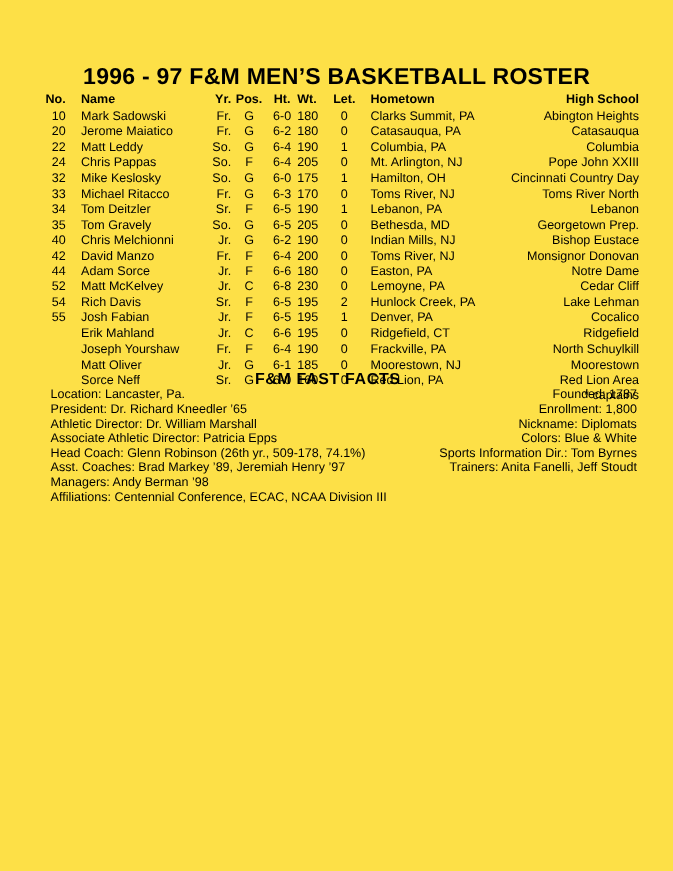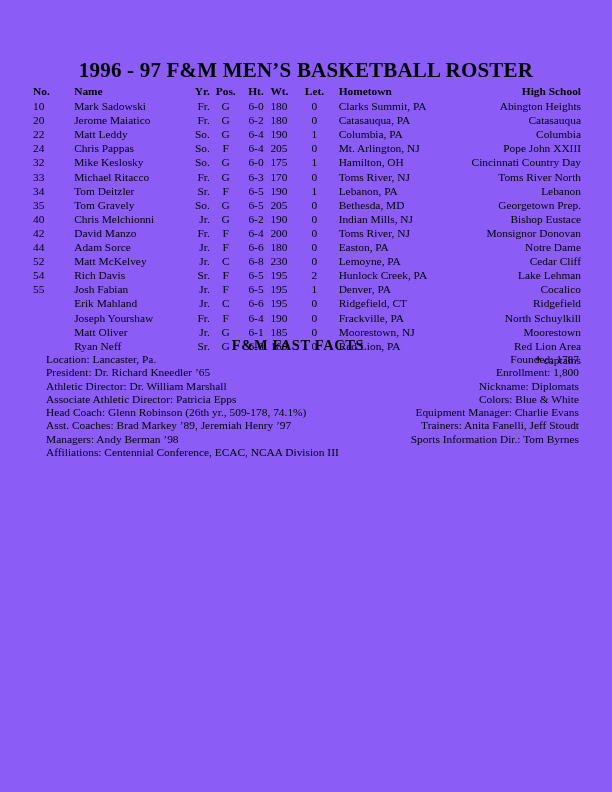--- a/index.html
+++ b/index.html
@@ -4,22 +4,22 @@
 <style>
   html, body {
     margin: 0;
     padding: 0;
     background: #ffffff;
   }
   .page {
     position: relative;
     width: 612px;
     height: 792px;
-    background: #8b5cf6;
-    font-family: Liberation Serif, serif;
+    background: #fde047;
+    font-family: Liberation Sans, sans-serif;
     color: #000000;
     overflow: hidden;
   }
 
   
   .doc-title {
     position: absolute;
     top: 58px;
     left: 0;
     width: 612px;
@@ -46,21 +46,21 @@
     height: 14.1px;
     vertical-align: baseline;
     white-space: nowrap;
   }
   .roster th {
     font-weight: bold;
     padding-bottom: 1px;
   }
 
   
-  .c-no     { width: 36px;  text-align: left; }
+  .c-no     { width: 36px;  text-align: right; }
   .c-name   { width: 128px; text-align: left;   padding-left: 14px !important; }
   .c-yr     { width: 42px;  text-align: right; }
   .c-pos    { width: 42px;  text-align: center; }
   .c-ht     { width: 40px;  text-align: center; }
   .c-wt     { width: 40px;  text-align: left; }
   .c-let    { width: 36px;  text-align: center; }
   .c-home   { width: 138px; text-align: left;   padding-left: 10px !important; }
   .c-hs     { width: 142px; text-align: right;  }
 
   th.c-name { padding-left: 14px !important; }
@@ -305,21 +305,21 @@
           <td class="c-yr">Jr.</td>
           <td class="c-pos">G</td>
           <td class="c-ht">6-1</td>
           <td class="c-wt">185</td>
           <td class="c-let">0</td>
           <td class="c-home">Moorestown, NJ</td>
           <td class="c-hs">Moorestown</td>
         </tr>
         <tr>
           <td class="c-no"></td>
-          <td class="c-name">Ryan Neff</td>
+          <td class="c-name">Sorce Neff</td>
           <td class="c-yr">Sr.</td>
           <td class="c-pos">G</td>
           <td class="c-ht">6-0</td>
           <td class="c-wt">160</td>
           <td class="c-let">0</td>
           <td class="c-home">Red Lion, PA</td>
           <td class="c-hs">Red Lion Area</td>
         </tr>
         <tr>
           <td class="c-no"></td>
@@ -338,18 +338,17 @@
       <div class="ff-line">Head Coach: Glenn Robinson (26th yr., 509-178, 74.1%)</div>
       <div class="ff-line">Asst. Coaches: Brad Markey ’89, Jeremiah Henry ’97</div>
       <div class="ff-line">Managers: Andy Berman ’98</div>
       <div class="ff-line">Affiliations: Centennial Conference, ECAC, NCAA Division III</div>
     </div>
   <div class="ff-right" id="ff-right">
       <div class="ff-line">Founded: 1787</div>
       <div class="ff-line">Enrollment: 1,800</div>
       <div class="ff-line">Nickname: Diplomats</div>
       <div class="ff-line">Colors: Blue &amp; White</div>
-      <div class="ff-line">Equipment Manager: Charlie Evans</div>
+      <div class="ff-line">Sports Information Dir.: Tom Byrnes</div>
       <div class="ff-line">Trainers: Anita Fanelli, Jeff Stoudt</div>
-      <div class="ff-line">Sports Information Dir.: Tom Byrnes</div>
     </div>
 
 </div>
 
 </body></html>

